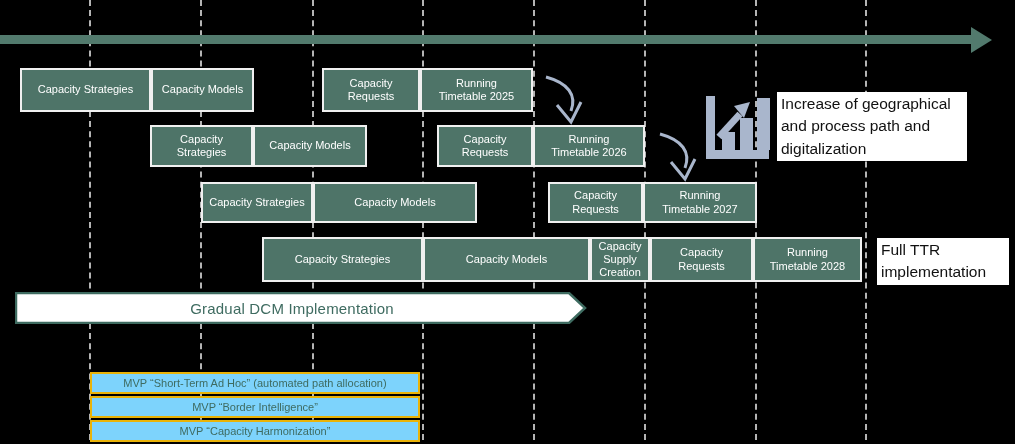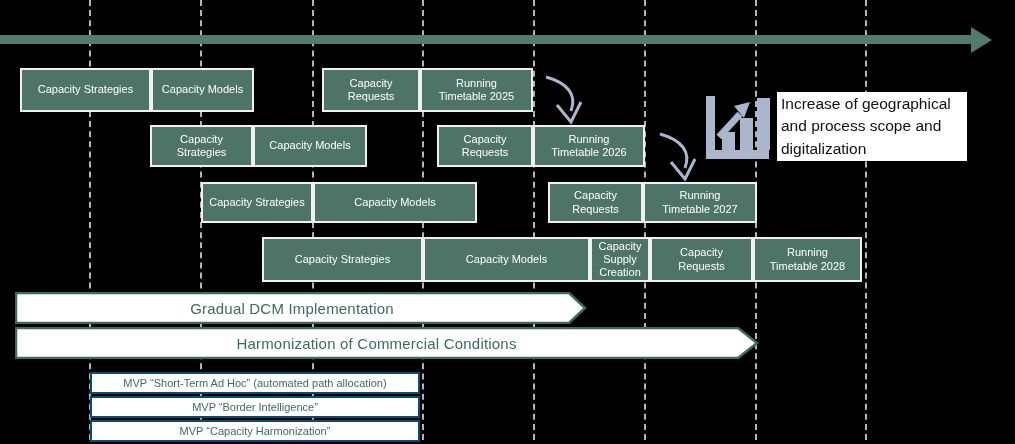--- a/index.html
+++ b/index.html
@@ -29,21 +29,21 @@
   
   .banner{position:absolute;}
   .banner svg{position:absolute;left:0;top:0;}
   .banner .btxt{
     position:absolute;left:0;top:0;height:100%;display:flex;align-items:center;justify-content:center;
     color:#3e6b60;font-size:15px;letter-spacing:.2px;
   }
   
   .mvp{
     position:absolute;left:90px;width:330px;height:22px;box-sizing:border-box;
-    background:#ffffff;border:2px solid #0c4a6e;color:#3e6b60;font-size:11px;
+    background:#7dd3fc;border:2px solid #eab308;color:#3e6b60;font-size:11px;
     display:flex;align-items:center;justify-content:center;text-align:center;
   }
   
   .note{
     position:absolute;box-sizing:border-box;background:#fff;color:#111;
     font-size:15.5px;line-height:1.45;padding:1px 4px;
   }
 </style>
 </head>
 <body>
@@ -110,33 +110,28 @@
 
     <svg class="flow" style="left:700px;top:94px" width="72" height="68" viewBox="0 0 72 68">
       <path d="M6,2 h9 v54 h54 v9 h-63 z" fill="#a9b6cc"></path>
       <rect x="22" y="38" width="13" height="18" fill="#a9b6cc"></rect>
       <rect x="40" y="24" width="13" height="32" fill="#a9b6cc"></rect>
       <rect x="57" y="4" width="13" height="52" fill="#a9b6cc"></rect>
       <line x1="19" y1="43" x2="40" y2="20" stroke="#a9b6cc" stroke-width="7"></line>
       <polygon points="50,8 34,12 44,24" fill="#a9b6cc"></polygon>
     </svg>
 
-    <div class="note" style="left:777px;top:92px;width:190px;min-height:68px">Increase of geographical and process scope and digitalization</div>
+    <div class="note" style="left:777px;top:92px;width:190px;min-height:68px">Increase of geographical and process path and digitalization</div>
+    <div class="note" style="left:877px;top:238px;width:132px;min-height:44px">Full TTR implementation</div>
 
     <div class="banner" style="left:15px;top:292px;width:572px;height:32px">
       <svg width="572" height="32" viewBox="0 0 572 32">
         <polygon points="1,1 554,1 570,16 554,31 1,31" fill="#ffffff" stroke="#3e6b60" stroke-width="2.5"></polygon>
       </svg>
       <div class="btxt" style="width:554px">Gradual DCM Implementation</div>
-    </div>
-    <div class="banner" style="left:15px;top:327px;width:744px;height:32px">
-      <svg width="744" height="32" viewBox="0 0 744 32">
-        <polygon points="1,1 723,1 742,16 723,31 1,31" fill="#ffffff" stroke="#3e6b60" stroke-width="2.5"></polygon>
-      </svg>
-      <div class="btxt" style="width:723px">Harmonization of Commercial Conditions</div>
     </div>
 
     <div>
         <div class="mvp" style="top: 372px;">MVP “Short-Term Ad Hoc” (automated path allocation)</div>
         <div class="mvp" style="top: 396px;">MVP “Border Intelligence”</div>
         <div class="mvp" style="top: 420px;">MVP “Capacity Harmonization”</div>
       </div>
 
   </div>
 </div>

